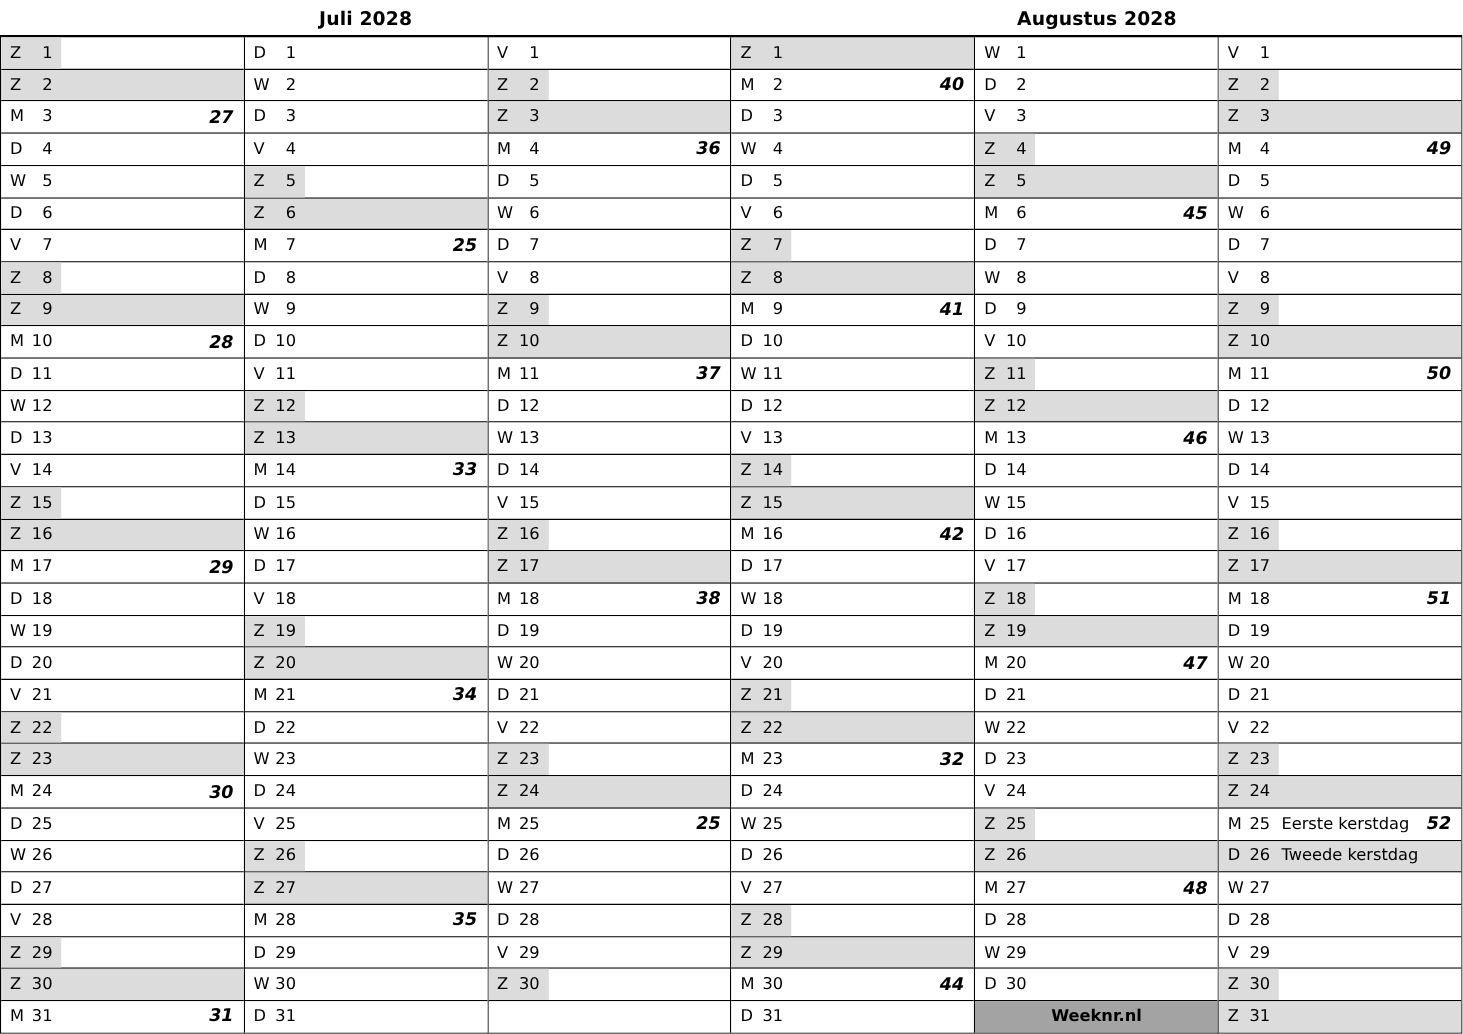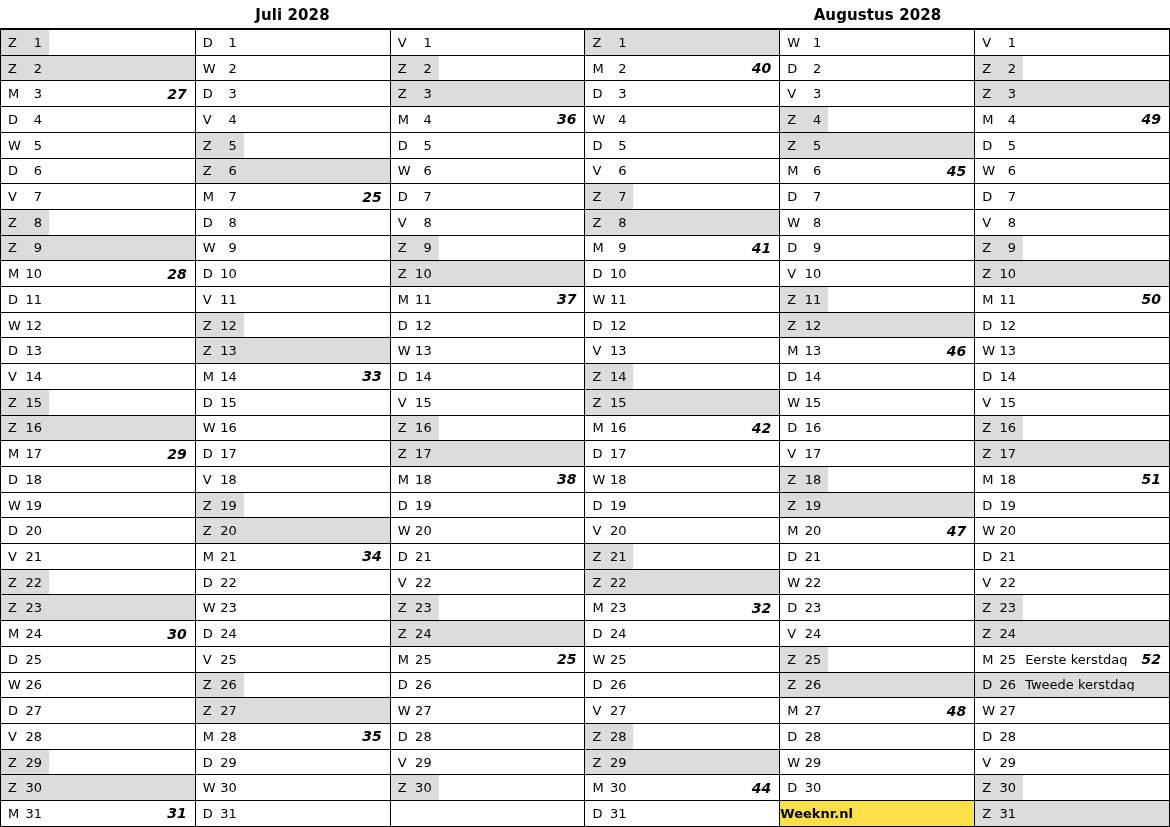--- a/index.html
+++ b/index.html
@@ -119,21 +119,22 @@
   .week-num {
     font-weight: bold;
     font-size: 14px;
     padding-right: 8px;
     flex: 0 0 auto;
     font-style: italic;
   }
 
   
   .day-row.brand {
-    background: #fde047;
+    justify-content: center;
+    background: #a3a3a3;
   }
   .brand-text {
     position: relative;
     z-index: 1;
     font-size: 13px;
     font-weight: bold;
     line-height: 1;
   }
 </style>
 </head>

